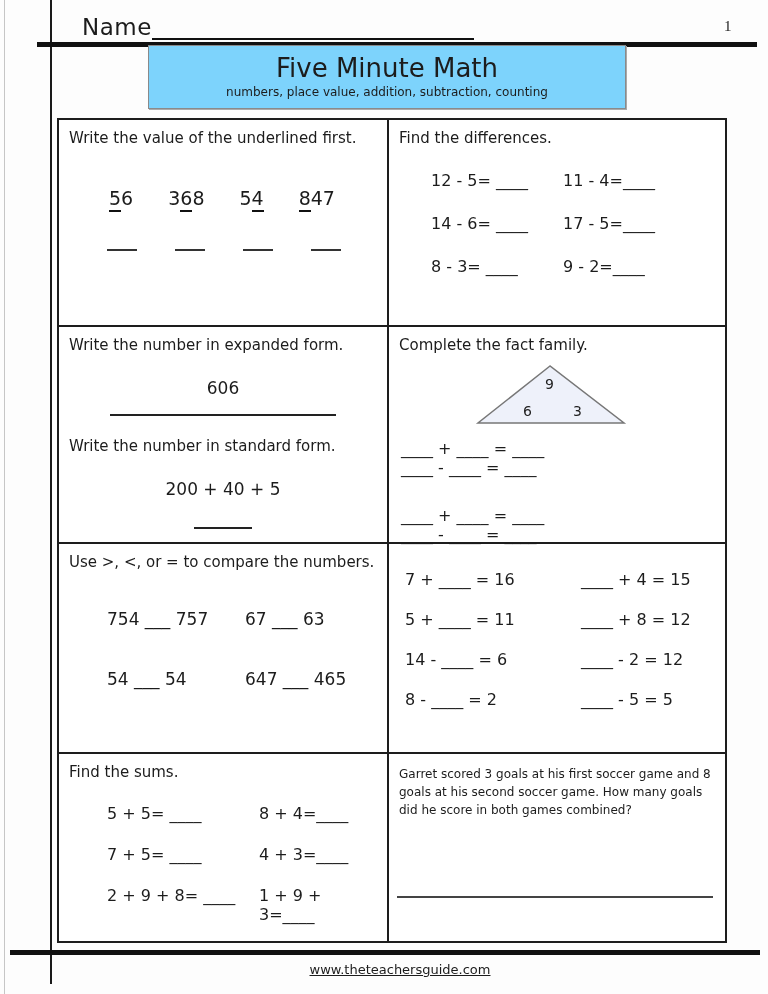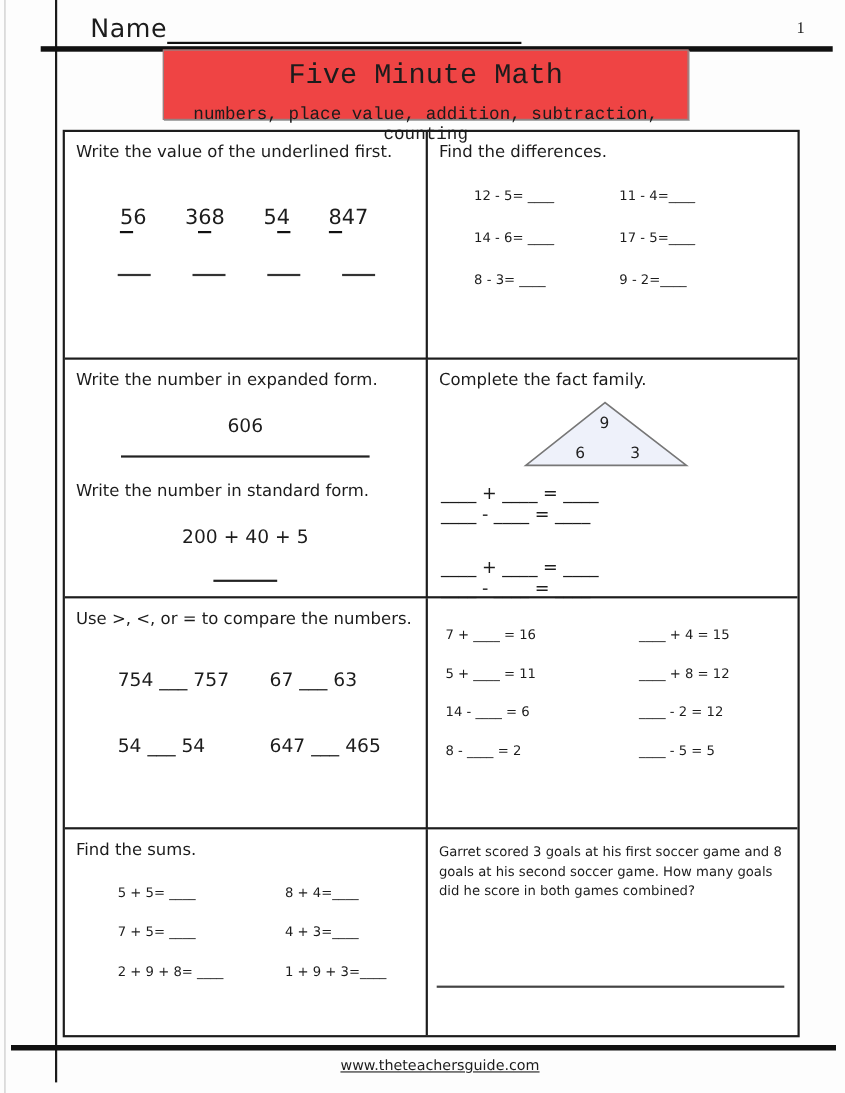--- a/index.html
+++ b/index.html
@@ -20,21 +20,21 @@
   .page-num { position:absolute; left:724px; top:18px; font-family:"Liberation Serif", serif; font-size:15px; }
 
   .top-rule { position:absolute; left:37px; top:42px; width:720px; height:5px; background:#111; }
 
   .header-box {
     position:absolute; left:148px; top:45px; width:478px; height:64px;
     border:1px solid #8a8a8a; text-align:center; z-index:2;
     box-shadow:1px 1px 0 #aaa;
   }
   .title { font-size:26px; margin-top:7px; }
-  .subtitle { font-size:16px; margin-top:12px; }
+  .subtitle { font-size:12px; margin-top:2px; }
 
   .worksheet {
     position:absolute; left:57px; top:118px; width:670px; height:825px;
     border:2.5px solid #1d1d1d;
     display:grid;
     grid-template-columns:330px 1fr;
     grid-template-rows:207px 217px 210px 1fr;
     background:#fff;
   }
   .cell { position:relative; border-right:2px solid #1d1d1d; border-bottom:2px solid #1d1d1d; padding:9px 10px; }
@@ -42,21 +42,21 @@
   .cell.last-row { border-bottom:none; }
   .prompt { font-size:15px; }
 
   
   .num-row { display:flex; gap:35px; margin:40px 0 0 40px; font-size:19px; }
   .ud { border-bottom:2px solid #111; padding-bottom:1px; }
   .blank-row { display:flex; gap:38px; margin:30px 0 0 38px; }
   .blank-line { width:30px; border-bottom:2px solid #333; height:12px; }
 
   
-  .eq-grid { display:grid; font-size:12px; }
+  .eq-grid { display:grid; font-size:16px; }
   .grid-diff { grid-template-columns:132px auto; margin:24px 0 0 32px; row-gap:24px; }
   .grid-missing { grid-template-columns:176px auto; margin:17px 0 12px 6px; row-gap:21px; }
   .grid-compare { grid-template-columns:138px auto; margin:38px 0 0 38px; row-gap:40px; font-size:17px; }
   .grid-sums { grid-template-columns:152px auto; margin:23px 0 0 38px; row-gap:22px; }
 
   
   .center-num { text-align:center; font-size:17px; margin-top:24px; }
   .long-line { width:226px; margin:16px auto 0; border-bottom:2px solid #222; }
   .prompt-2 { margin-top:21px; }
   .short-line { width:58px; margin:28px auto 0; border-bottom:2px solid #222; }
@@ -80,21 +80,21 @@
 <div class="page-vline"></div>
 
 <div class="name-row">
   <span class="name-label">Name</span>
     <span class="name-underline"></span>
 </div>
 <div class="page-num">1</div>
 
 <div class="top-rule"></div>
 
-<div class="header-box" style="background: #ef4444; font-family: Liberation Mono, monospace;">
+<div class="header-box" style="background: #7dd3fc;">
   <div class="title">Five Minute Math</div>
   <div class="subtitle">numbers, place value, addition, subtraction, counting</div>
 </div>
 
 <div class="worksheet">
 
   <div class="cell">
     <div class="prompt">Write the value of the underlined first.</div>
     <div class="num-row">
       <span><span></span><span class="ud">5</span><span>6</span></span>

